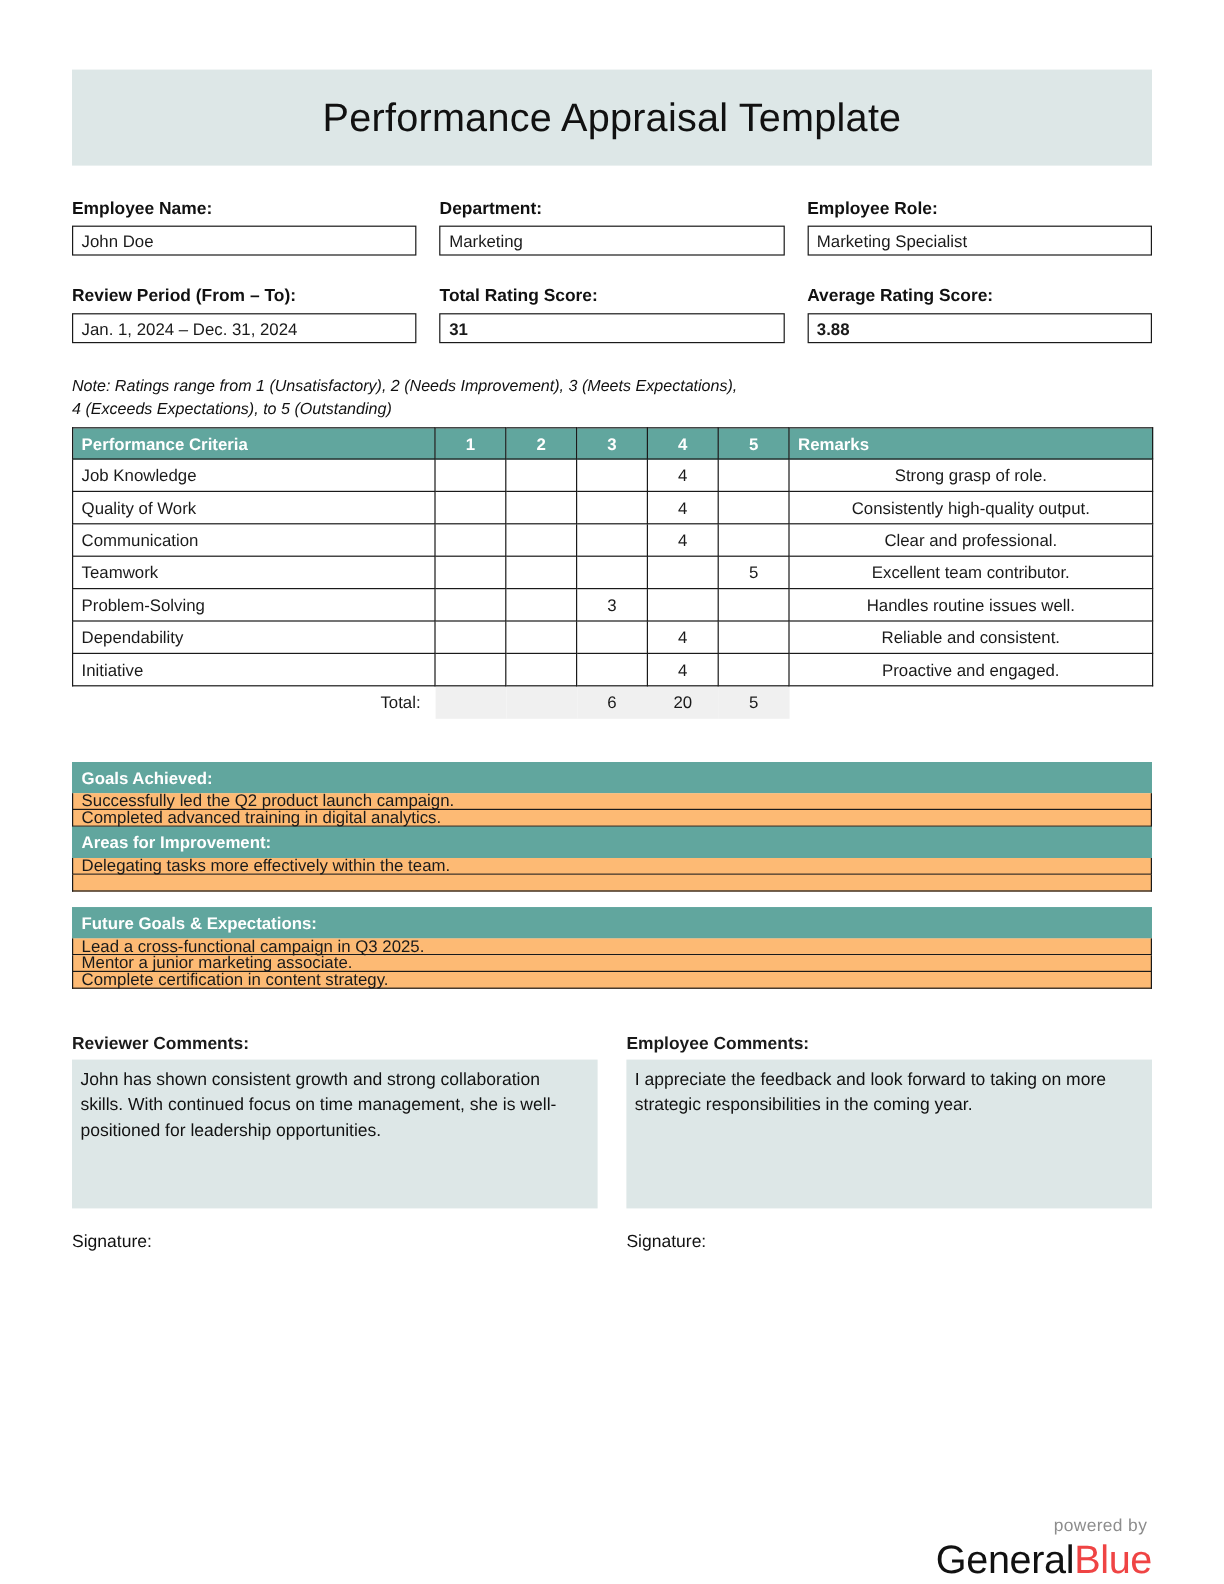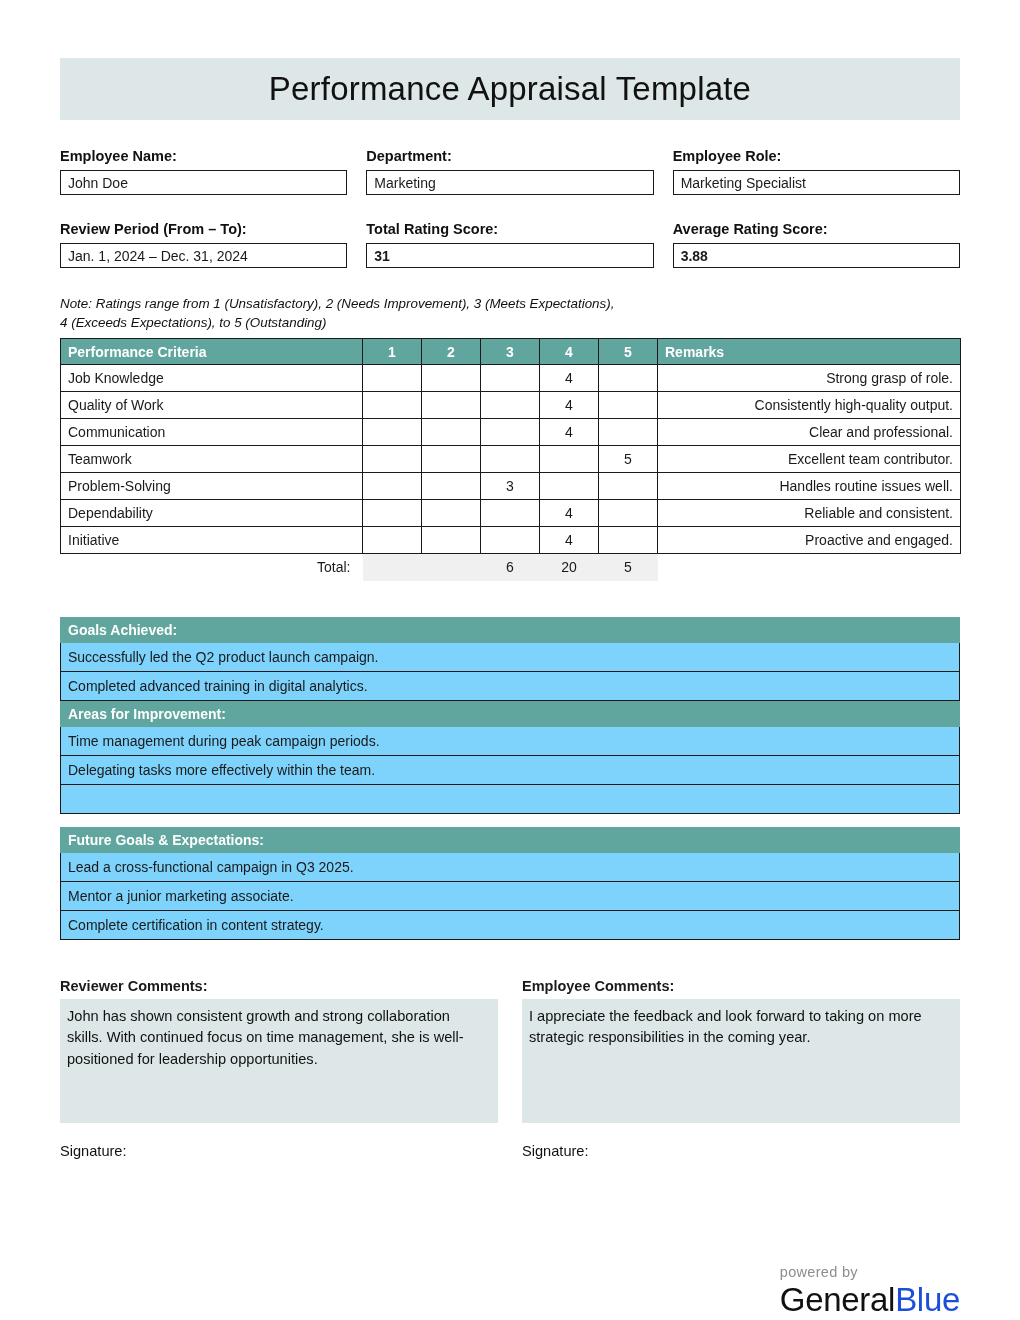--- a/index.html
+++ b/index.html
@@ -19,21 +19,21 @@
   .page {
     position: relative;
     width: 1020px;
     height: 1320px;
     padding: 0 60px;
   }
 
   
   .title-banner {
     margin-top: 58px;
-    height: 62px;
+    height: 80px;
     background: #dde7e7;
     display: flex;
     align-items: center;
     justify-content: center;
   }
   .title-banner h1 {
     font-size: 33px;
     font-weight: 400;
     letter-spacing: 0.2px;
     color: #111;
@@ -96,21 +96,21 @@
   table.criteria thead th {
     background: #61a69e;
     color: #ffffff;
     font-weight: bold;
     text-align: left;
     height: 26px;
   }
   table.criteria thead th.num { text-align: center; }
   td.crit { text-align: left; margin-top: 40px; }
   td.num  { text-align: center; }
-  td.rem  { text-align: right; }
+  td.rem  { text-align: center; }
 
   
   tr.total-row td {
     border: none;
     height: 27px;
     font-size: 14px;
   }
   tr.total-row td.total-label {
     text-align: right;
     padding-right: 12px;
@@ -131,26 +131,26 @@
     font-size: 14px;
     height: 26px;
     display: flex;
     align-items: center;
     padding: 0 7px;
     border: 1px solid #61a69e;
   }
   .sec-row {
     border: 1px solid #1a1a1a;
     border-top: none;
-    height: 29px;
+    height: 14px;
     display: flex;
     align-items: center;
     padding: 0 7px;
     font-size: 14px;
-    background: #7dd3fc;
+    background: #fdba74;
   }
   .sec-row.empty { color: transparent; }
 
   
   .comments-row {
     display: flex;
     gap: 24px;
     margin-top: 38px;
     width: 900px;
   }
@@ -172,35 +172,36 @@
     margin-top: 20px;
     font-size: 14.6px;
     color: #111;
   }
 
   
   .logo {
     position: absolute;
     right: 60px;
     bottom: 62px;
+    text-align: right;
     line-height: 1;
   }
   .logo .powered {
     font-size: 14.5px;
     color: #8d8d8d;
     letter-spacing: 0.3px;
     margin-bottom: 4px;
     margin-right: 4px;
   }
   .logo .brand {
     font-size: 33px;
     letter-spacing: -0.3px;
   }
   .logo .brand .g { color: #111111; }
-  .logo .brand .b { color: #1d4ed8; }
+  .logo .brand .b { color: #ef4444; }
 </style>
 </head>
 <body>
 
 <div class="page">
 
   <div class="title-banner">
     <h1>Performance Appraisal Template</h1>
   </div>
 
@@ -337,21 +338,20 @@
   </table>
 
   <div class="section-block first">
     <div class="sec-head">Goals Achieved:</div>
     <div class="sec-row">Successfully led the Q2 product launch campaign.</div>
     <div class="sec-row">Completed advanced training in digital analytics.</div>
   </div>
 
   <div class="section-block">
     <div class="sec-head">Areas for Improvement:</div>
-    <div class="sec-row">Time management during peak campaign periods.</div>
     <div class="sec-row">Delegating tasks more effectively within the team.</div>
     <div class="sec-row empty"></div>
   </div>
 
   <div class="section-block" style="margin-top:13px;">
     <div class="sec-head">Future Goals &amp; Expectations:</div>
     <div class="sec-row">Lead a cross-functional campaign in Q3 2025.</div>
     <div class="sec-row">Mentor a junior marketing associate.</div>
     <div class="sec-row">Complete certification in content strategy.</div>
   </div>

